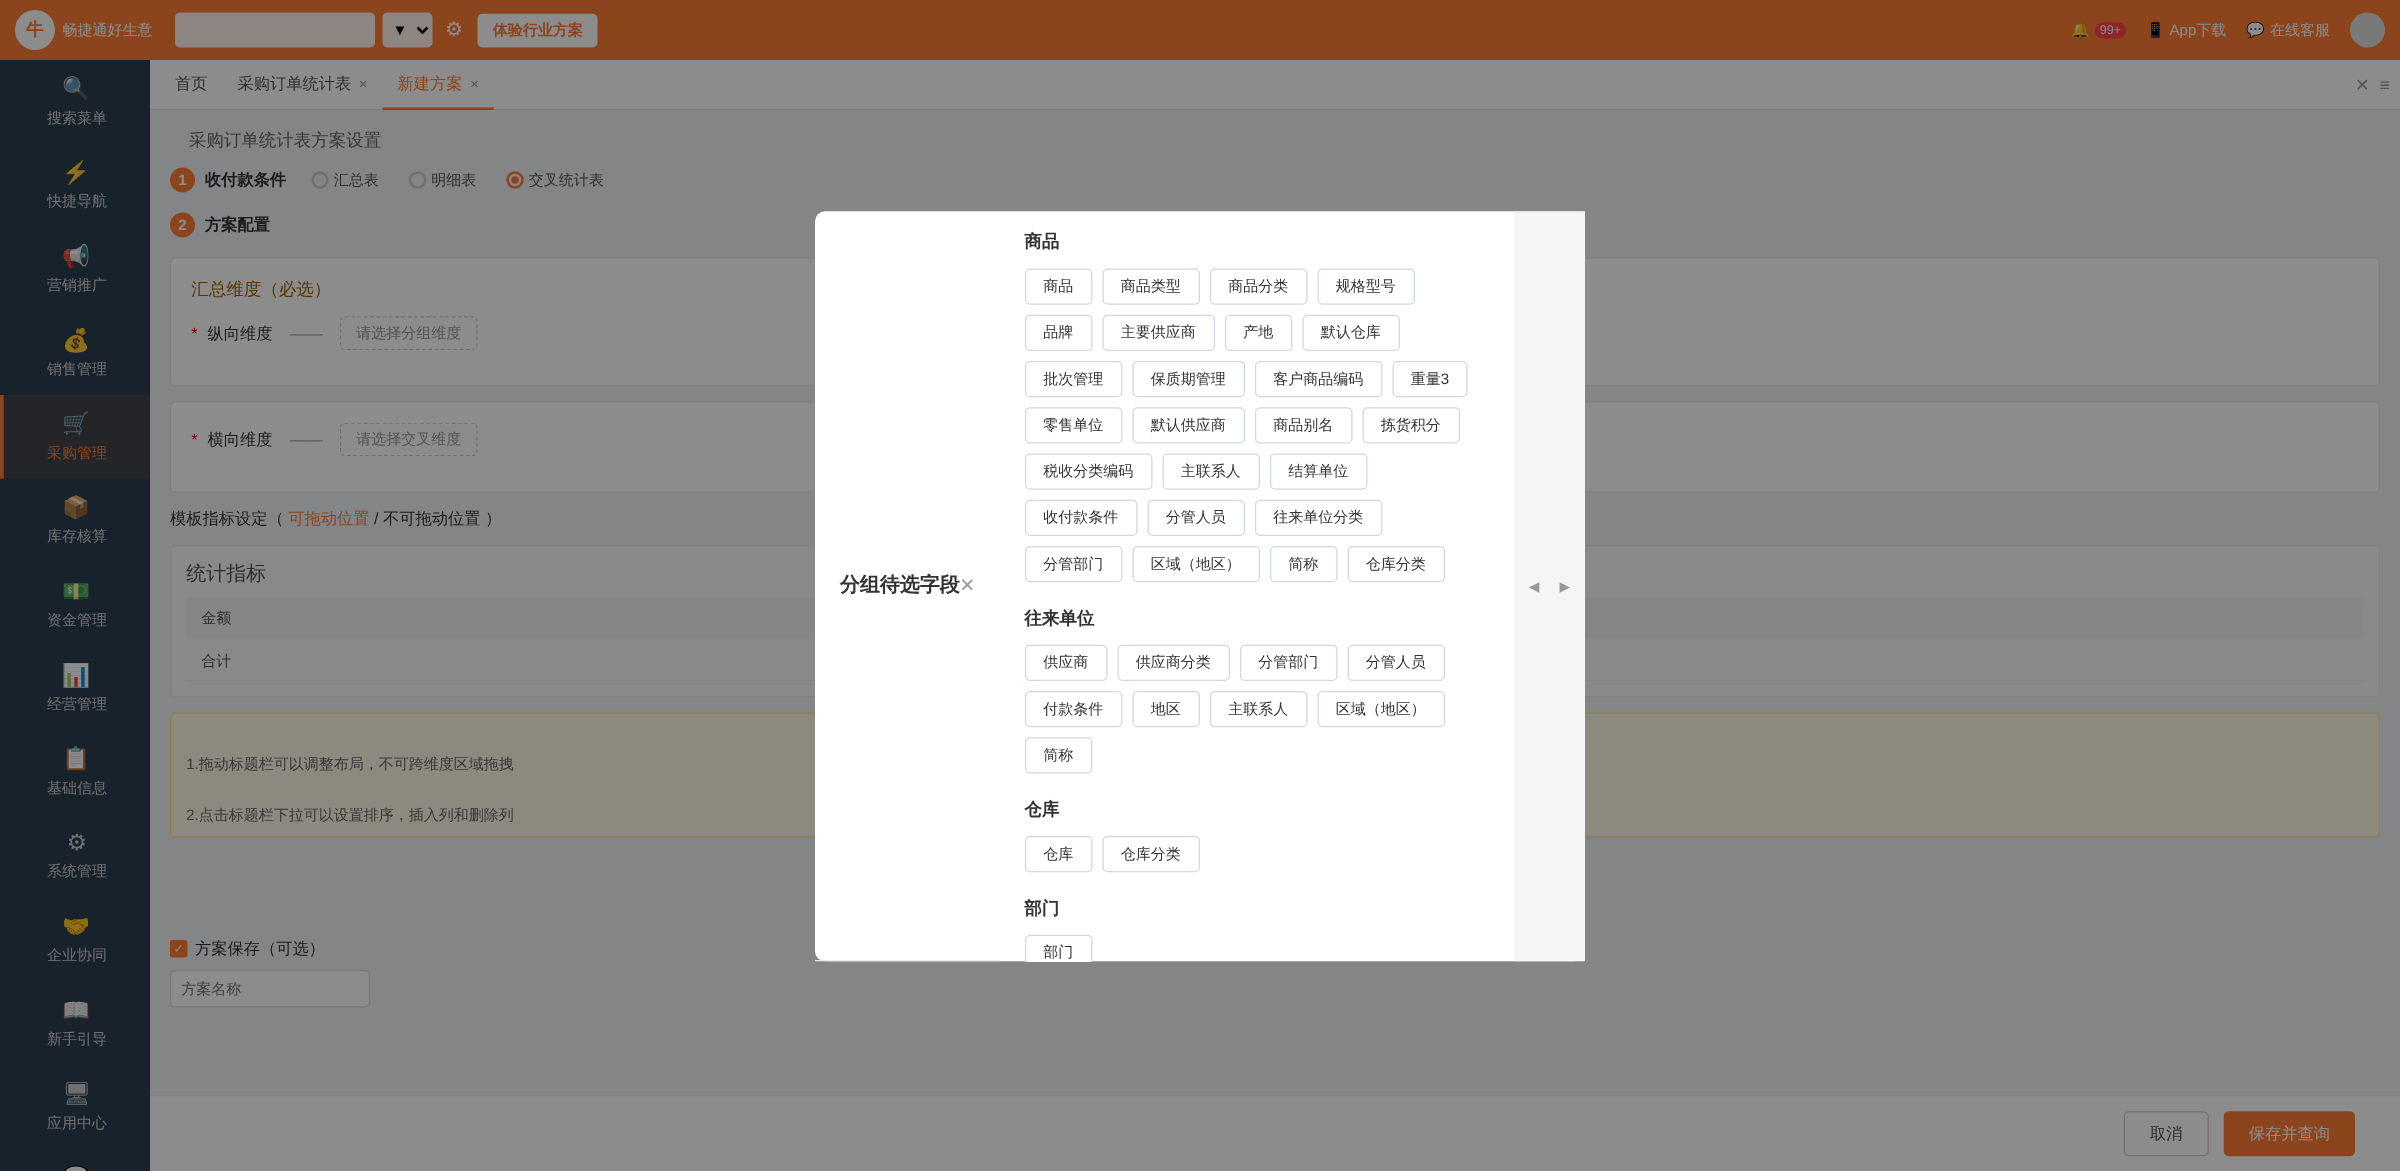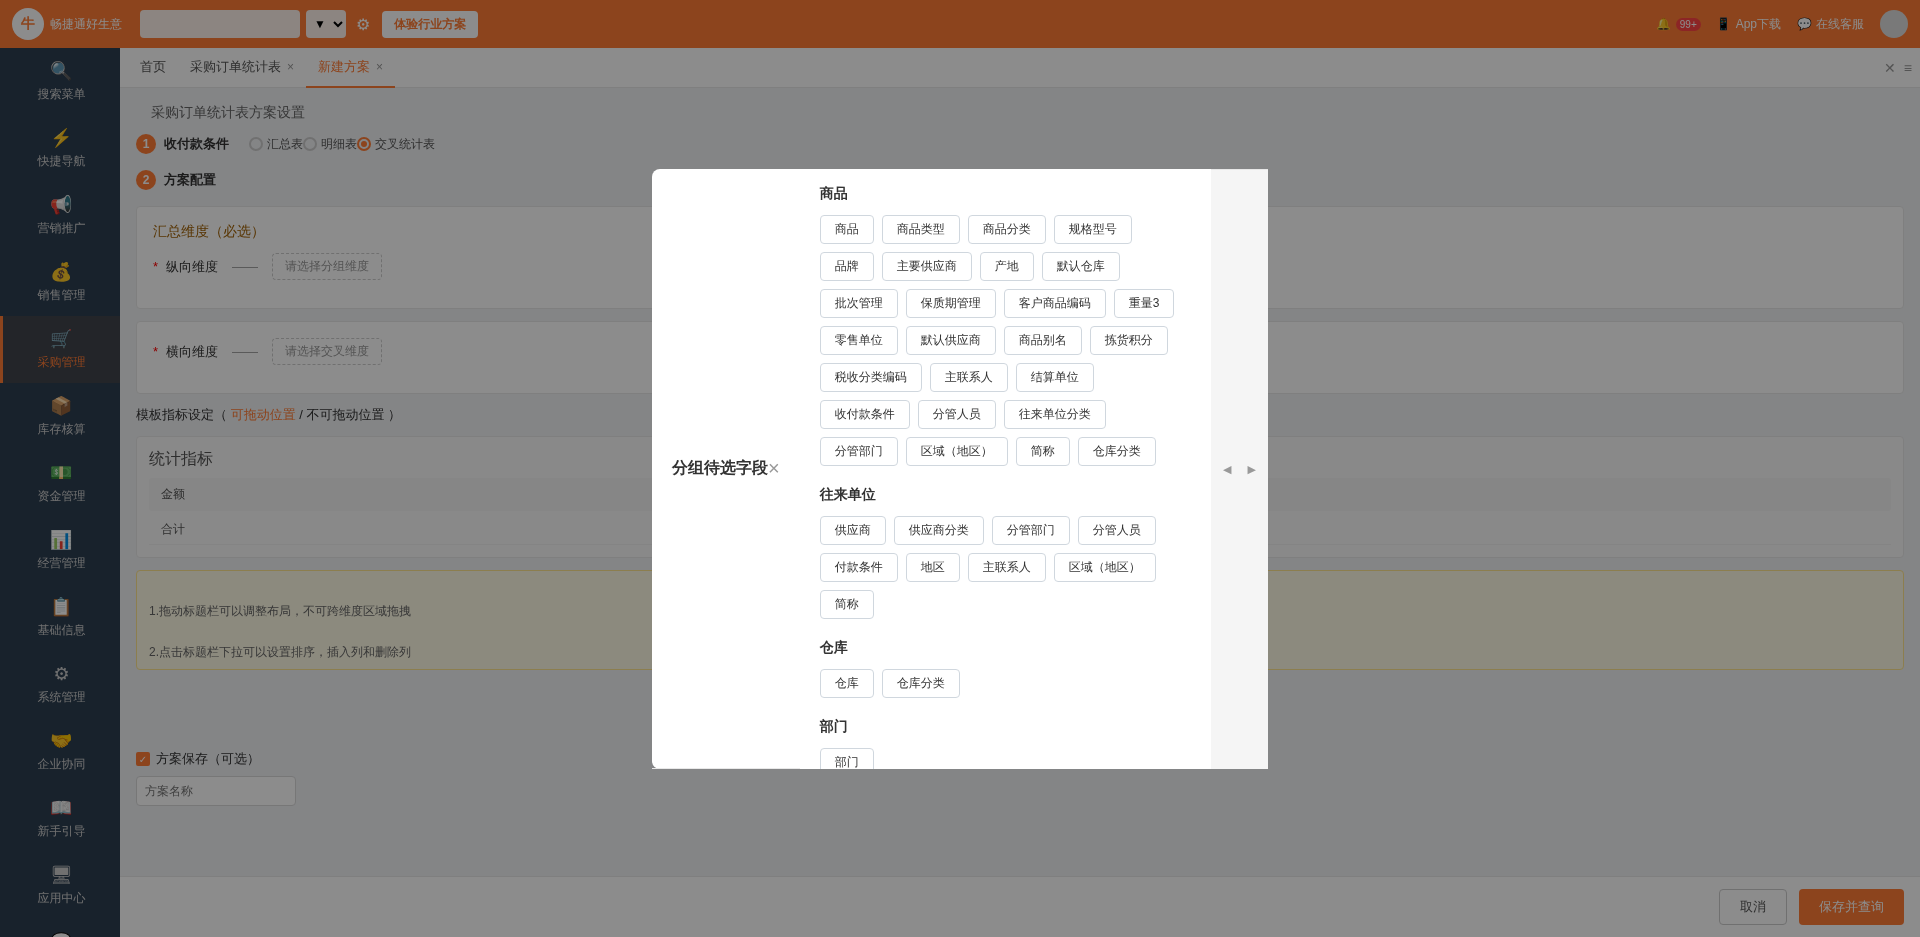--- a/index.html
+++ b/index.html
@@ -144,21 +144,21 @@
 
     
     .steps-row { display: flex; align-items: center; gap: 8px; margin-bottom: 16px; }
     .step-badge {
       background: #ff7c35; color: #fff;
       border-radius: 50%; width: 20px; height: 20px;
       display: flex; align-items: center; justify-content: center;
       font-size: 12px; font-weight: bold; flex-shrink: 0;
     }
     .step-label { font-size: 13px; font-weight: bold; color: #333; }
-    .radio-group { display: flex; align-items: flex-end; gap: 0; margin-left: 12px; }
+    .radio-group { display: flex; align-items: flex-end; gap: 24px; margin-left: 12px; }
     .radio-item { display: flex; align-items: center; gap: 4px; font-size: 12px; color: #555; cursor: pointer; }
     .radio-dot { width: 14px; height: 14px; border-radius: 50%; border: 2px solid #ccc; display: flex; align-items: center; justify-content: center; }
     .radio-dot.checked { border-color: #ff7c35; }
     .radio-dot.checked::after { content: ''; width: 6px; height: 6px; background: #ff7c35; border-radius: 50%; }
 
     
     .config-section {
       background: #fff;
       border-radius: 4px;
       padding: 16px;
@@ -172,21 +172,21 @@
       border: 1px dashed #ccc; background: none; color: #999; 
       padding: 4px 12px; border-radius: 4px; cursor: pointer; font-size: 12px;
     }
 
     
     .bottom-actions {
       position: fixed;
       bottom: 0; right: 0;
       background: #fff;
       border-top: 1px solid #e8e8e8;
-      padding: 12px 16px;
+      padding: 12px 36px;
       display: flex; justify-content: flex-end; gap: 12px;
       width: calc(100% - 120px);
       z-index: 97;
     }
     .btn-cancel {
       border: 1px solid #ccc; background: #fff; color: #555;
       padding: 8px 20px; border-radius: 4px; cursor: pointer; font-size: 13px;
     }
     .btn-save {
       background: #ff7c35; color: #fff; border: none;

